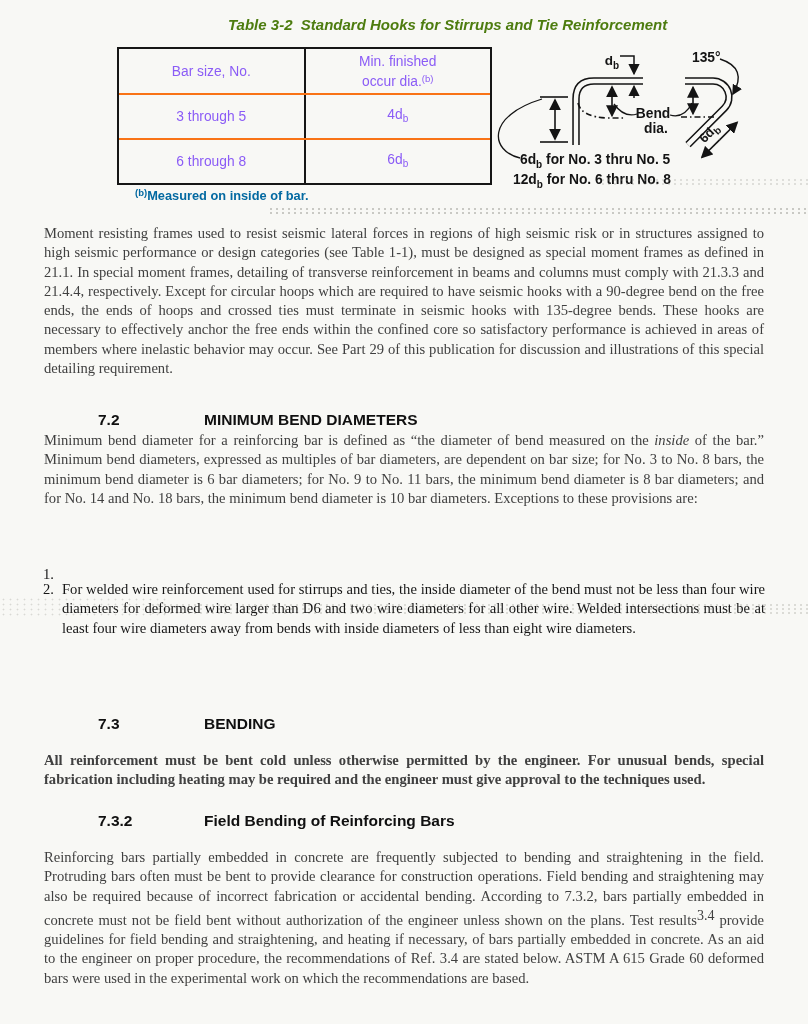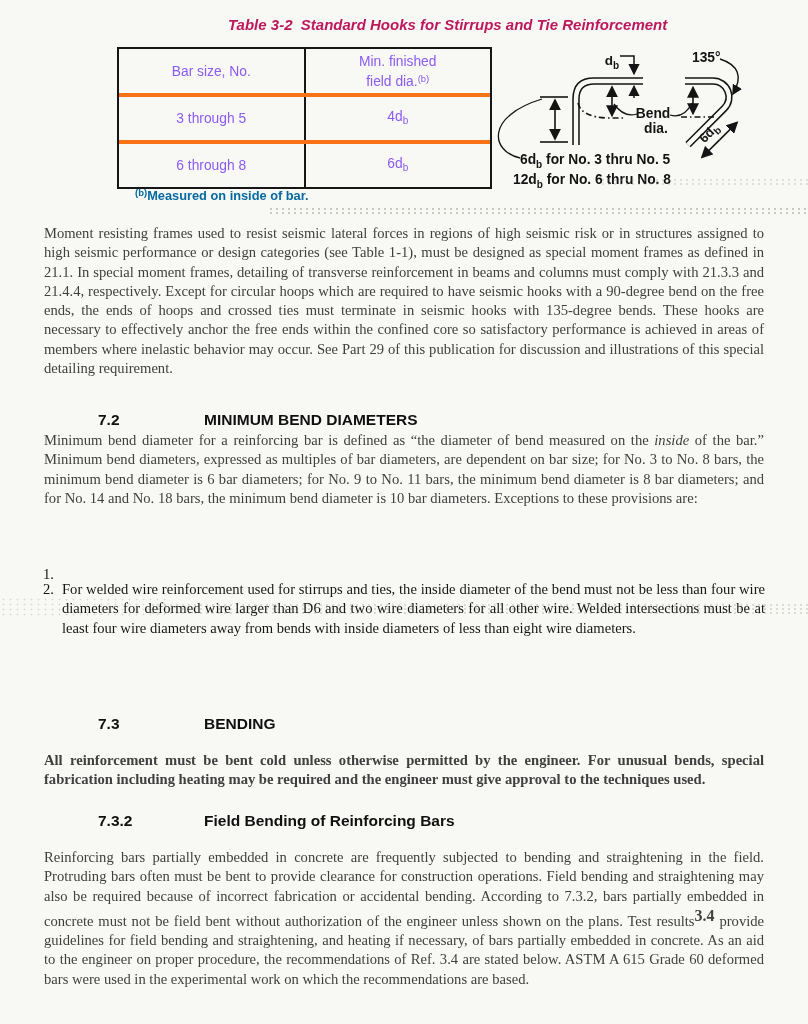--- a/index.html
+++ b/index.html
@@ -5,30 +5,30 @@
   html,body{margin:0;padding:0;background:#e8e8e6;}
   .page{
     position:relative;width:808px;height:1024px;margin:0 auto;
     background:#f8f8f5;overflow:hidden;color:#1b1b1b;
     font-family:"Liberation Serif",serif;
   }
   
   .tbl-title{
     position:absolute;left:228px;top:16px;
     font-family:"Liberation Sans",sans-serif;font-style:italic;font-weight:600;
-    font-size:15px;white-space:pre;color:#be185d;
+    font-size:15px;white-space:pre;color:#4d7c0f;
   }
   
   .hooks-table{
     position:absolute;left:117px;top:47px;width:371px;
     border:2px solid #161616;
     font-family:"Liberation Sans",sans-serif;font-size:13.8px;color:#8b5cf6;
   }
   .t-row{display:flex;}
-  .t-row + .t-row{border-top:4px solid #f97316;}
+  .t-row + .t-row{border-top:2px solid #f97316;}
   .t-cell{
     flex:1;display:flex;align-items:center;justify-content:center;
     text-align:center;line-height:17px;
   }
   .t-cell + .t-cell{border-left:2px solid #161616;}
   .t-head{height:44px;}
   .t-data{height:43px;}
   sub.db{font-size:10px;vertical-align:-3px;}
   sup.fn{font-size:9.5px;vertical-align:4px;}
   .tbl-footnote{
@@ -46,21 +46,21 @@
   .sec-heading{
     position:absolute;left:60px;
     font-family:"Liberation Sans",sans-serif;font-weight:bold;font-size:15.5px;color:#101010;
     white-space:nowrap;
   }
   .sec-num{display:inline-block;width:106px;margin-left:38px;}
   .list{position:absolute;left:43px;width:722px;font-size:14.6px;line-height:19.3px;color:#161616;}
   .list-item{position:relative;padding-left:19px;text-align:justify;}
   .list-item + .list-item{margin-top:15px;}
   .li-num{position:absolute;left:0;top:0;}
-  sup.ref{font-size:16px;vertical-align:5px;font-weight:bold;}
+  sup.ref{font-size:14px;vertical-align:5px;}
   
   .noise{
     position:absolute;
     background-image:radial-gradient(circle,#8f8f88 0.8px,transparent 1.1px);
     background-size:6px 4px;pointer-events:none;
   }
   .noise-a{left:268px;top:207px;width:540px;height:7px;opacity:.45;}
   .noise-b{left:0px;top:597px;width:168px;height:20px;opacity:.30;background-size:7px 5px;}
   .noise-c{left:150px;top:603px;width:658px;height:11px;opacity:.28;}
   .noise-d{left:600px;top:178px;width:208px;height:8px;opacity:.25;}
@@ -71,21 +71,21 @@
 <div class="page">
 
   <div class="tbl-title">Table 3-2  Standard Hooks for Stirrups and Tie Reinforcement</div>
 
   <div class="hooks-table">
     <div class="t-row">
       <div class="t-cell t-head">
         <span>Bar size, No.</span>
       </div>
       <div class="t-cell t-head">
-        <span><span>Min. finished</span><br><span>field dia.</span><sup class="fn">(b)</sup></span>
+        <span><span>Min. finished</span><br><span>occur dia.</span><sup class="fn">(b)</sup></span>
       </div>
     </div>
     <div class="t-row">
       <div class="t-cell t-data">
         <span>3 through 5</span>
       </div>
       <div class="t-cell t-data">
         <span><span>4d</span><sub class="db">b</sub></span>
       </div>
     </div>

